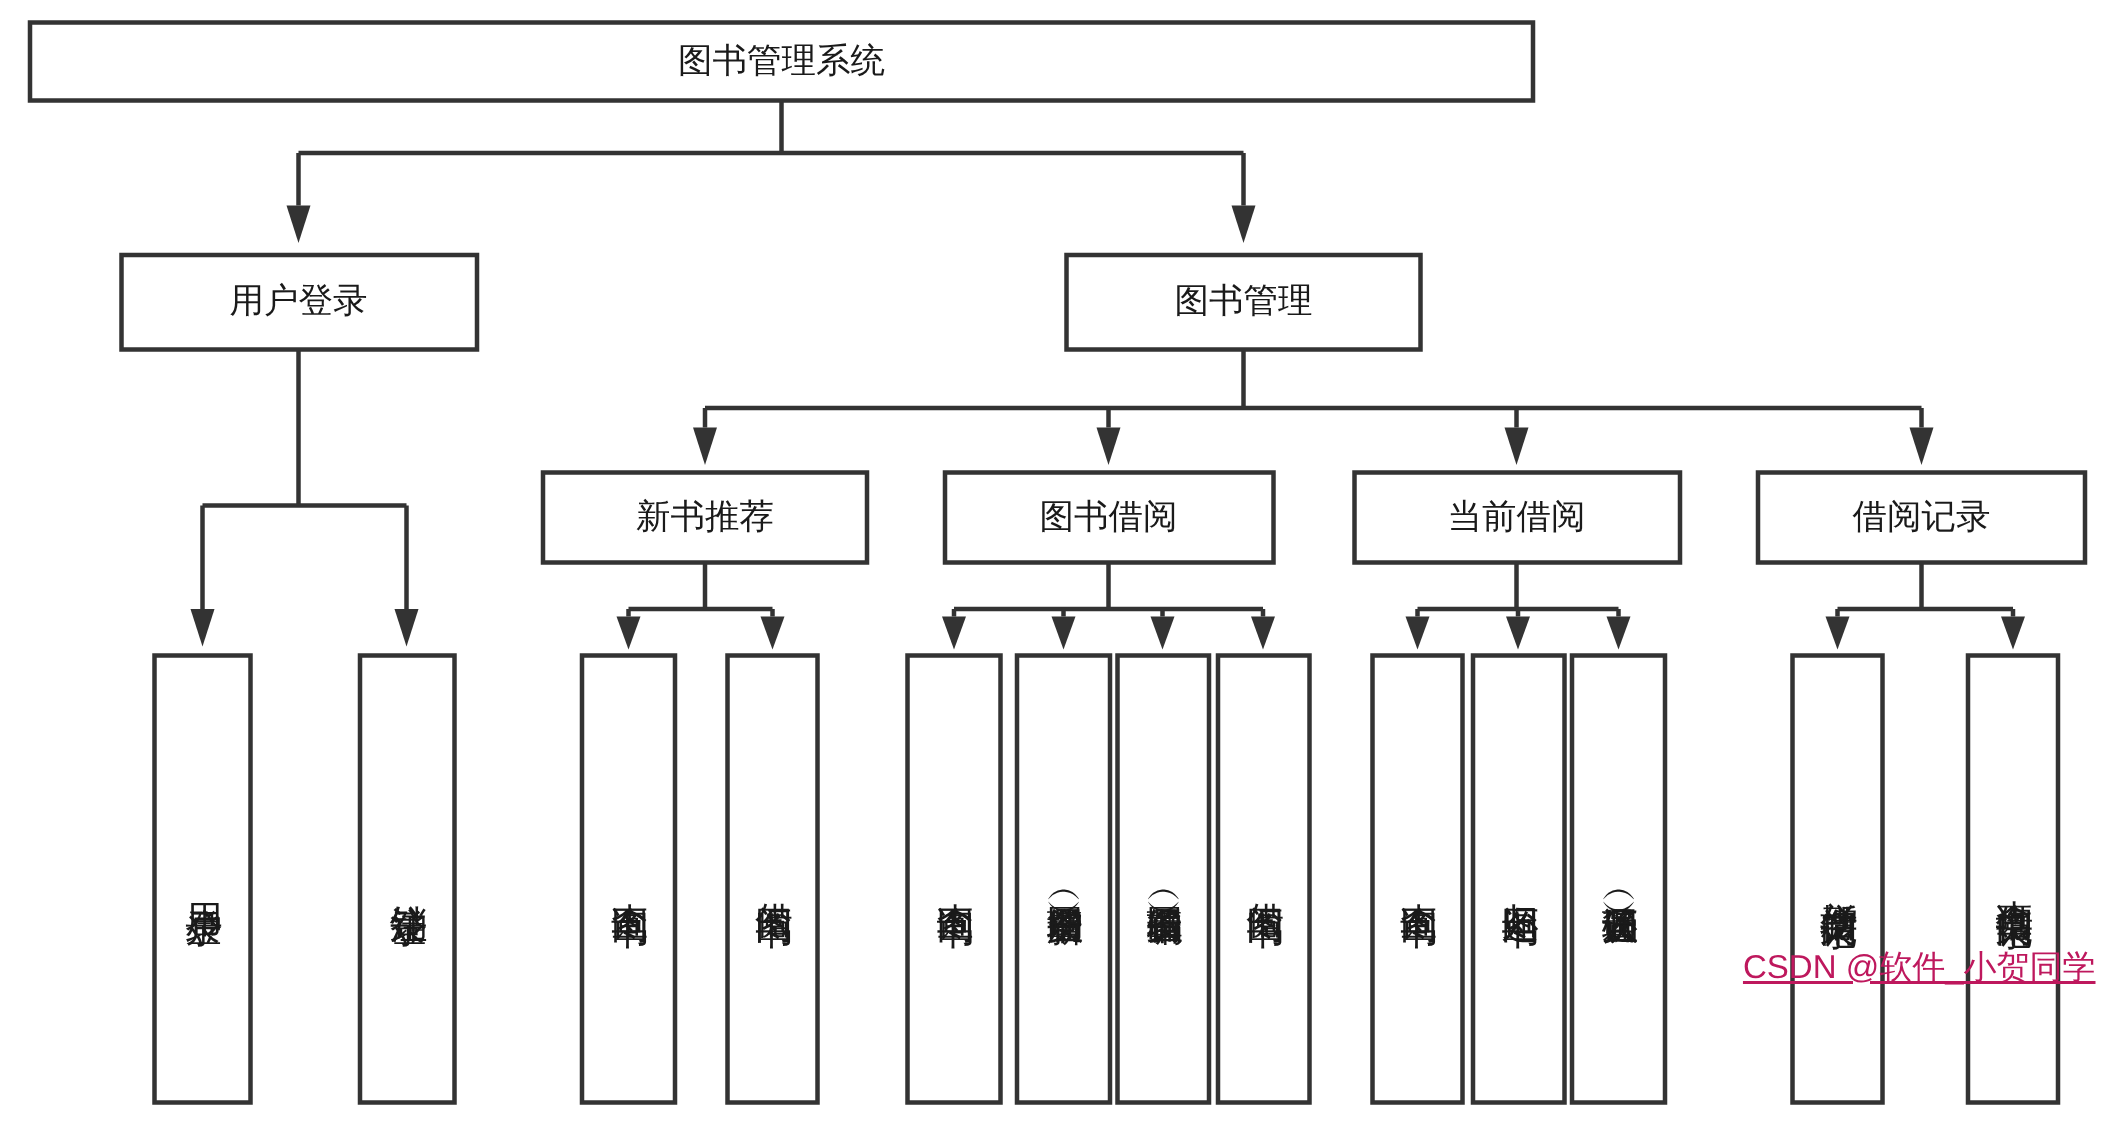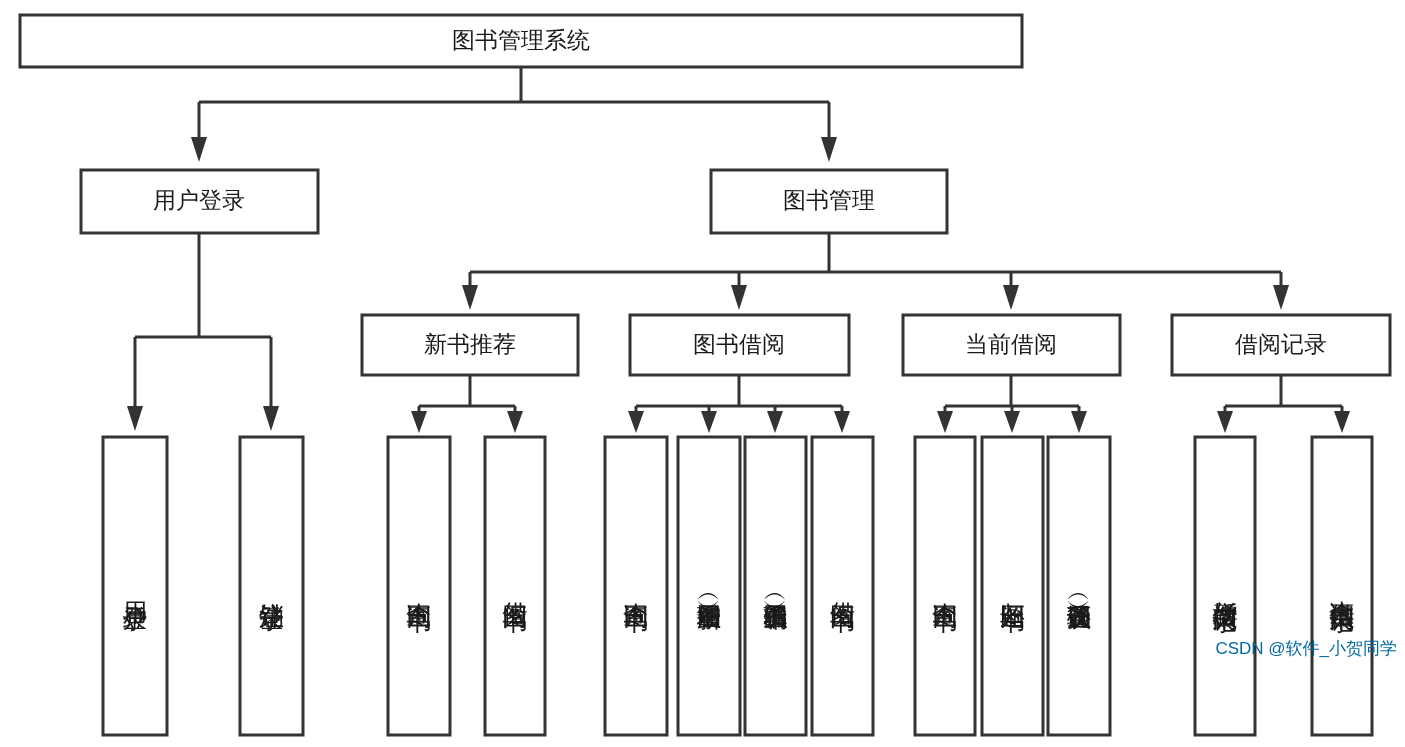--- a/index.html
+++ b/index.html
@@ -66,23 +66,24 @@
   }
   .vlabel.tight span {
     font-size: 24px;
     letter-spacing: 0px;
   }
   .watermark {
     position: absolute;
     right: 8px;
     bottom: 4px;
     font-family: "Liberation Sans", "DejaVu Sans", sans-serif;
-    font-size: 17px;
-    color: #0369a1;
+    font-size: 22px;
+    color: #be185d;
     white-space: nowrap;
+    text-decoration: underline;
   }
 </style>
 </head>
 <body>
 
 <div id="diagram-root">
 
   <svg class="flow" viewBox="0 0 1405 747">
     <defs></defs>
 

